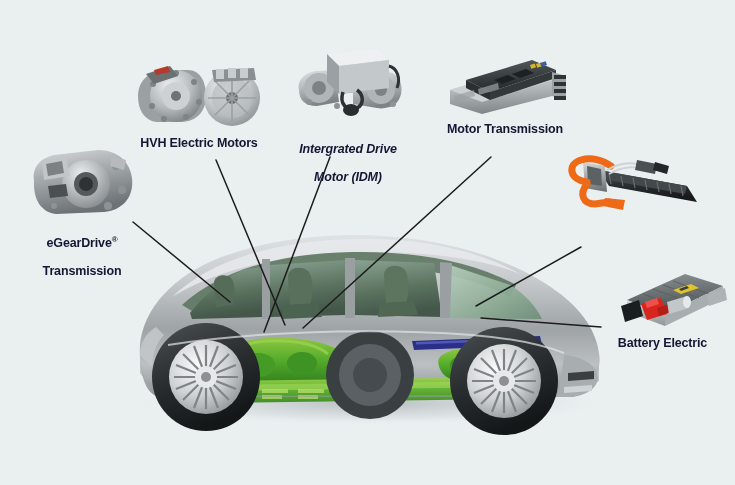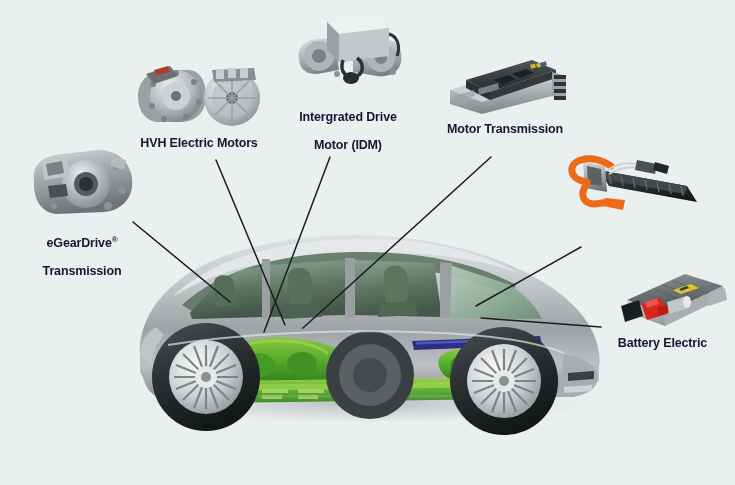--- a/index.html
+++ b/index.html
@@ -340,21 +340,21 @@
         <g fill="#c9cdcf">
           <rect x="82" y="7" width="8" height="10"></rect>
           <rect x="94" y="6" width="8" height="10"></rect>
           <rect x="106" y="6" width="8" height="10"></rect>
         </g>
       </svg>
     </div>
     <div class="callout-label">HVH Electric Motors</div>
   </div>
 
-  <div class="callout" style="left:288px; top:12px; width:120px;">
+  <div class="callout" style="left:288px; top:44px; width:120px;font-style:italic;">
     <div class="callout-art" style="width:110px;height:80px;">
       <svg viewBox="0 0 110 80" width="110" height="80">
         <defs>
           <linearGradient id="idmG" x1="0" y1="0" x2="0.3" y2="1">
             <stop offset="0%" stop-color="#e3e5e6"></stop>
             <stop offset="45%" stop-color="#b8bdc0"></stop>
             <stop offset="100%" stop-color="#7e8386"></stop>
           </linearGradient>
           <linearGradient id="idmBox" x1="0" y1="0" x2="0.2" y2="1">
             <stop offset="0%" stop-color="#eef0f1"></stop>

